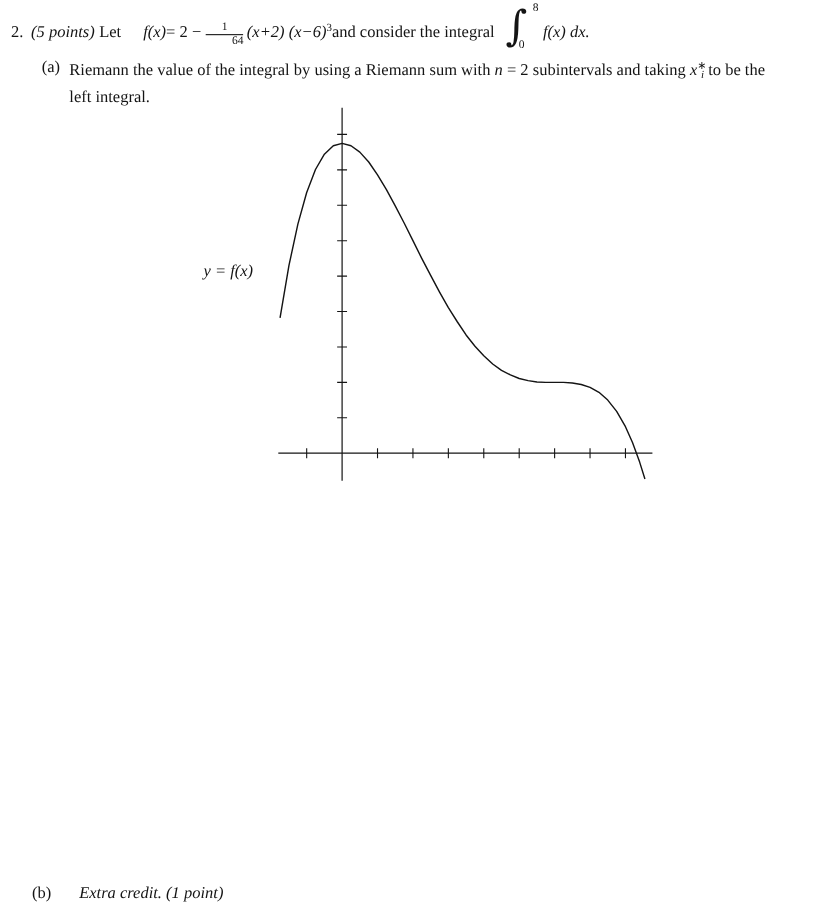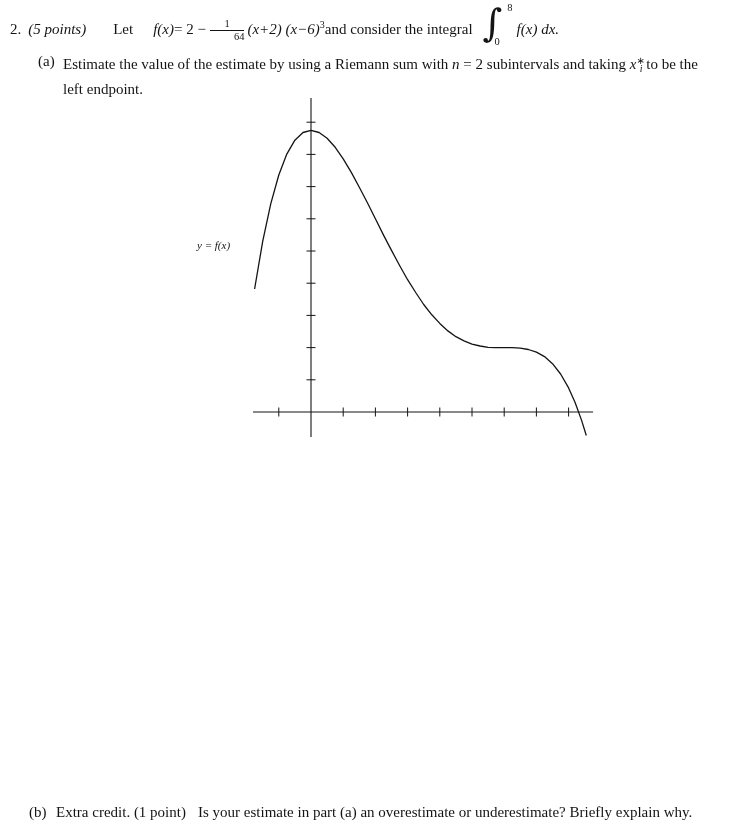--- a/index.html
+++ b/index.html
@@ -11,21 +11,21 @@
   }
   .abs { position:absolute; }
   .it { font-style:italic; }
 
   
   #problem-line {
     left:10px; top:5px; right:0;
     font-size:15px; line-height:36px; white-space:nowrap;
   }
   .gap-sm { margin-right:7px; }
-  .gap-md { margin-right:27px; }
+  .gap-md { margin-right:4px; }
   .gap-xs { margin-right:20px; }
 
   .frac {
     display:inline-block; vertical-align:-0.55em; text-align:center;
     font-size:10.5px; line-height:1.15; margin:0 3px 0 4px;
   }
   .frac-num { display:block; padding:0 2px; border-bottom:1px solid #141414; }
   .frac-den { display:block;margin-left:24px; }
 
   .exp { font-size:10px; vertical-align:6px; }
@@ -43,42 +43,42 @@
   .int-lower { position:absolute; left:12px; bottom:0; font-size:10.5px; line-height:1; }
 
   
   .part { font-size:15px; line-height:20px; display:flex; }
   #part-a { left:38px; top:51px; }
   #part-b { left:29px; top:802px; white-space:nowrap; }
   .part-label { flex:none; }
   #part-a .part-label { width:25px; }
   #part-b .part-label { width:27px; }
   .part-line { white-space:nowrap; }
-  .pb-credit { margin-right:12px; }
+  .pb-credit { font-style:italic; margin-right:12px;margin-left:16px; }
 
   .msup { font-size:10px; vertical-align:5px; }
   .msub { font-size:10px; vertical-align:-3px; margin-left:-5px; font-style:italic; }
 
   
   #graph { left:185px; top:93px; width:420px; height:362px; }
   #graph svg { position:absolute; left:0; top:0; }
-  #curve-label { position:absolute; left:12px; top:146px; font-size:11px; font-style:italic; white-space:nowrap; }
+  #curve-label { position:absolute; left:0; top:146px; font-size:15px; font-style:italic; white-space:nowrap; }
 </style>
 </head>
 <body>
 
 <div id="problem-line" class="abs">
   <span class="gap-sm">2.</span><span class="it gap-md">(5 points)</span><span class="gap-xs">Let</span><span class="it">f(x)</span><span>= 2 −</span><span class="frac"><span class="frac-num">1</span><span class="frac-den">64</span></span><span class="it">(x+2) (x−6)</span><span class="exp">3</span><span>and consider the integral</span><span class="integral"><span class="int-sign">∫</span><span class="int-upper">8</span><span class="int-lower">0</span></span><span class="it">f(x) dx.</span>
 </div>
 
 <div id="part-a" class="abs part">
   <span class="part-label">(a)</span>
   <span>
-    <span class="part-line"><span>Estimate the value of the estimate by using a Riemann sum with </span><span class="it">n</span><span> = 2 subintervals and taking </span><span class="it">x</span><span class="msup">∗</span><span class="msub">i</span><span> to be the</span></span>
-    <span class="part-line" style="display:block">left endpoint.</span>
+    <span class="part-line"><span>Riemann the value of the integral by using a Riemann sum with </span><span class="it">n</span><span> = 2 subintervals and taking </span><span class="it">x</span><span class="msup">∗</span><span class="msub">i</span><span> to be the</span></span>
+    <span class="part-line" style="display:block">left integral.</span>
   </span>
 </div>
 
 <div id="graph" class="abs">
   <svg width="420" height="362" viewBox="0 0 420 362">
       <line x1="68" y1="319" x2="408.1" y2="319" stroke="#141414" stroke-width="1.1"></line>
       <line x1="126" y1="5" x2="126" y2="344.1" stroke="#141414" stroke-width="1.1"></line>
       <line x1="93.8" y1="314.5" x2="93.8" y2="323.5" stroke="#141414" stroke-width="1"></line>
       <line x1="158.2" y1="314.5" x2="158.2" y2="323.5" stroke="#141414" stroke-width="1"></line>
       <line x1="190.4" y1="314.5" x2="190.4" y2="323.5" stroke="#141414" stroke-width="1"></line>
@@ -98,14 +98,13 @@
       <line x1="121.5" y1="61.4" x2="130.5" y2="61.4" stroke="#141414" stroke-width="1"></line>
       <line x1="121.5" y1="29.2" x2="130.5" y2="29.2" stroke="#141414" stroke-width="1"></line>
       <path d="M69.6 196 L77.7 148.3 L85.8 110.7 L93.8 82 L101.8 61.1 L109.9 47.2 L118 39.5 L126 37.3 L134.1 39.5 L142.1 45.3 L150.2 54.3 L158.2 65.9 L166.3 79.4 L174.3 94.2 L182.4 109.7 L190.4 125.8 L198.4 141.9 L206.5 157.4 L214.6 172.5 L222.6 186.7 L230.7 199.5 L238.7 211.5 L246.8 221.8 L254.8 230.4 L262.9 237.9 L270.9 243.7 L279 247.8 L287 251.1 L295.1 253 L303.1 254.3 L311.1 254.6 L319.2 254.6 L327.3 254.6 L335.3 255.2 L343.4 256.5 L351.4 259.1 L359.5 263.6 L367.5 270.7 L375.6 281 L383.6 294.9 L390 309.3 L396.5 327.1 L401.3 342.5" fill="none" stroke="#141414" stroke-width="1.3" stroke-linejoin="round"></path>
     </svg>
   <div id="curve-label">y = f(x)</div>
 </div>
 
 <div id="part-b" class="abs part">
   <span class="part-label">(b)</span>
   <span class="pb-credit">Extra credit. (1 point)</span>
-  <span>Is your estimate in part (a) an overestimate or underestimate? Briefly explain why.</span>
 </div>
 
 </body></html>

